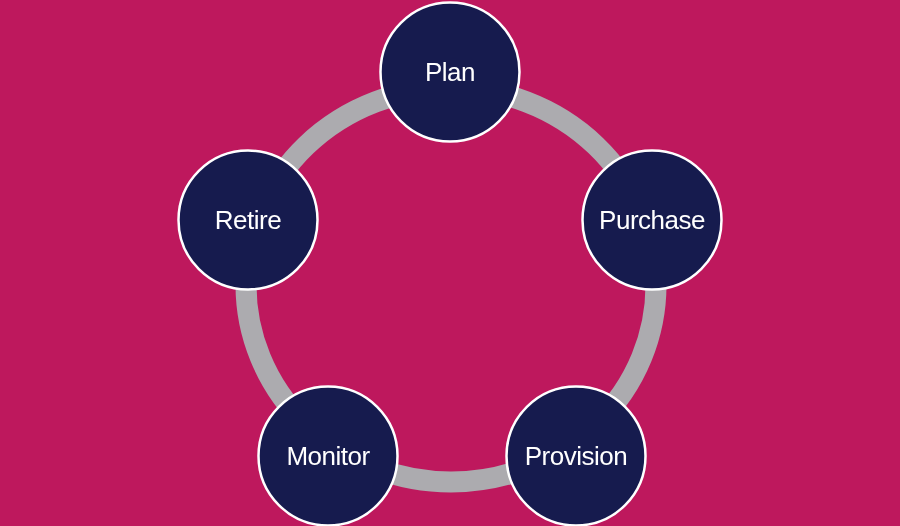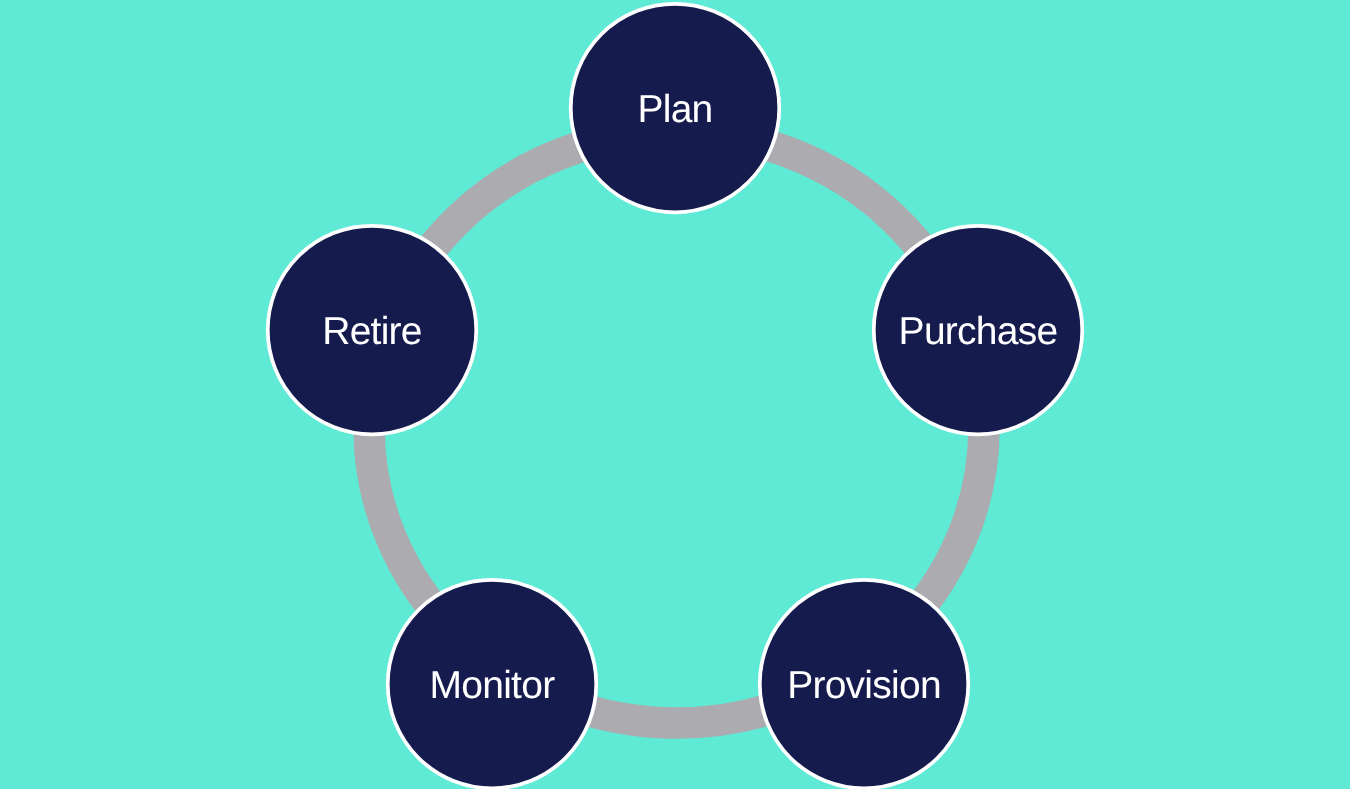--- a/index.html
+++ b/index.html
@@ -10,21 +10,21 @@
     width: 900px;
     height: 526px;
     background: #000000;
     overflow: hidden;
     font-family: "Liberation Sans", sans-serif;
   }
   .canvas {
     position: relative;
     width: 900px;
     height: 526px;
-    background: #5eead4;
+    background: #be185d;
   }
   svg {
     display: block;
   }
   .ring {
     fill: none;
     stroke: #ACABAF;
     stroke-width: 21;
   }
   .node-circle {

